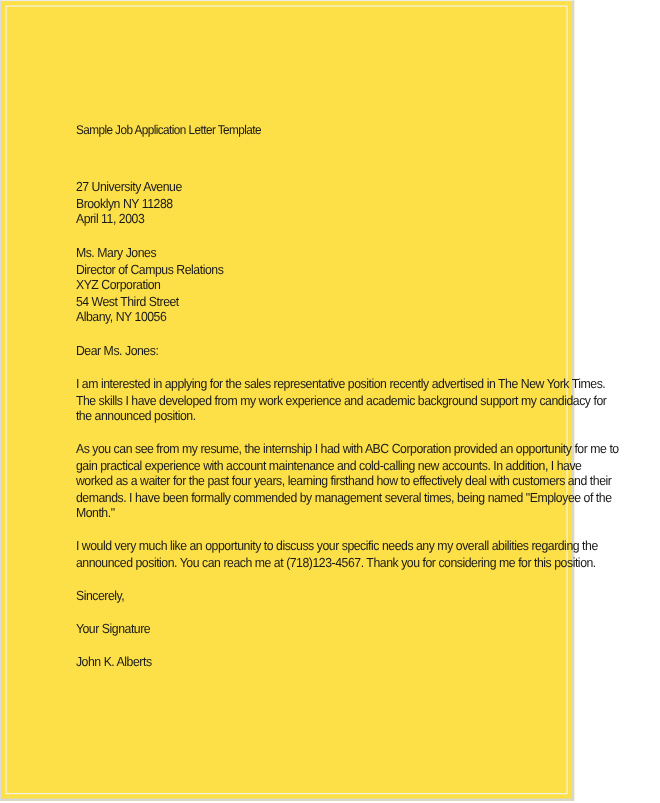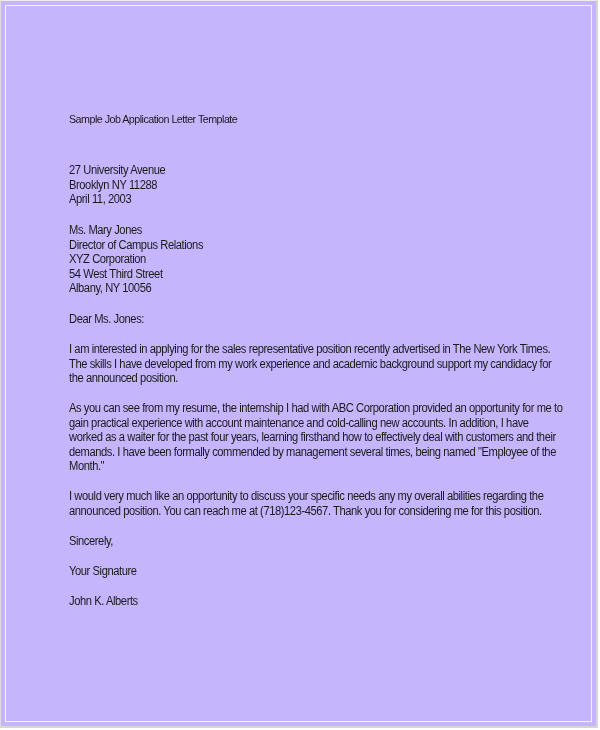--- a/index.html
+++ b/index.html
@@ -10,23 +10,23 @@
     body {
       width: 600px;
       height: 730px;
       position: relative;
       overflow: hidden;
     }
     .page {
       position: absolute;
       left: 0;
       top: 0;
-      width: 598px;
+      width: 522px;
       height: 728px;
-      background: #c4b5fd;
+      background: #fde047;
       border-left: 1px solid #dcdcdc;
       border-top: 1px solid #ececec;
       border-right: 2px solid #d6d6d6;
       border-bottom: 2px solid #d6d6d6;
       box-sizing: border-box;
     }
     .inner-shade {
       position: absolute;
       left: 4px;
       top: 4px;

